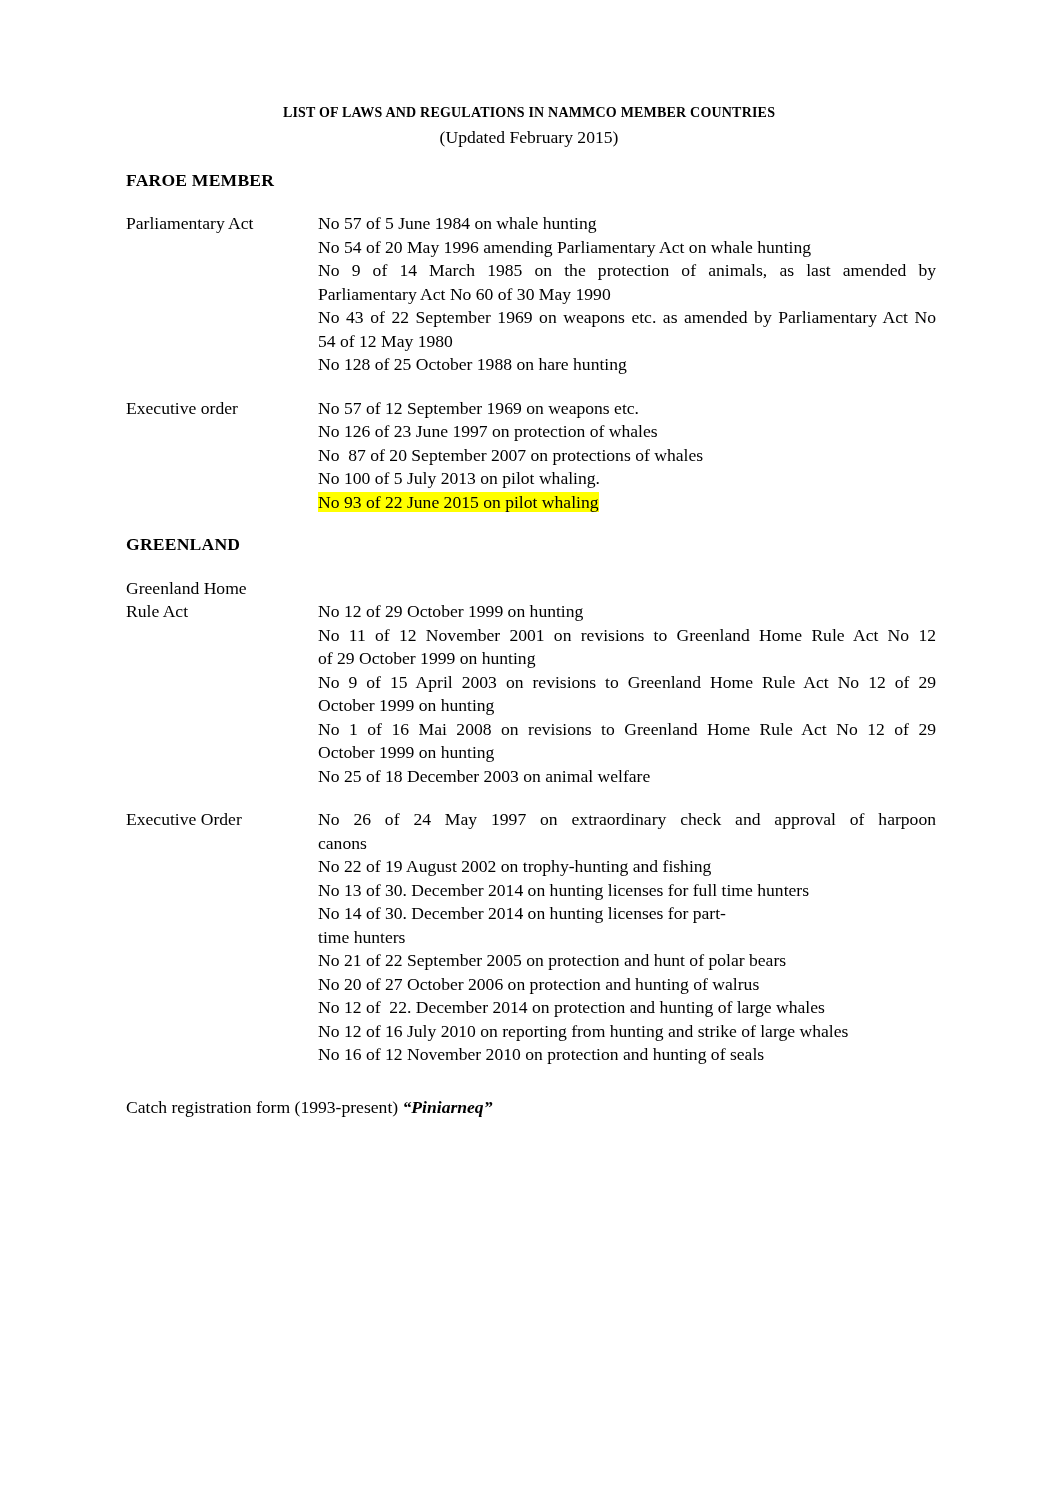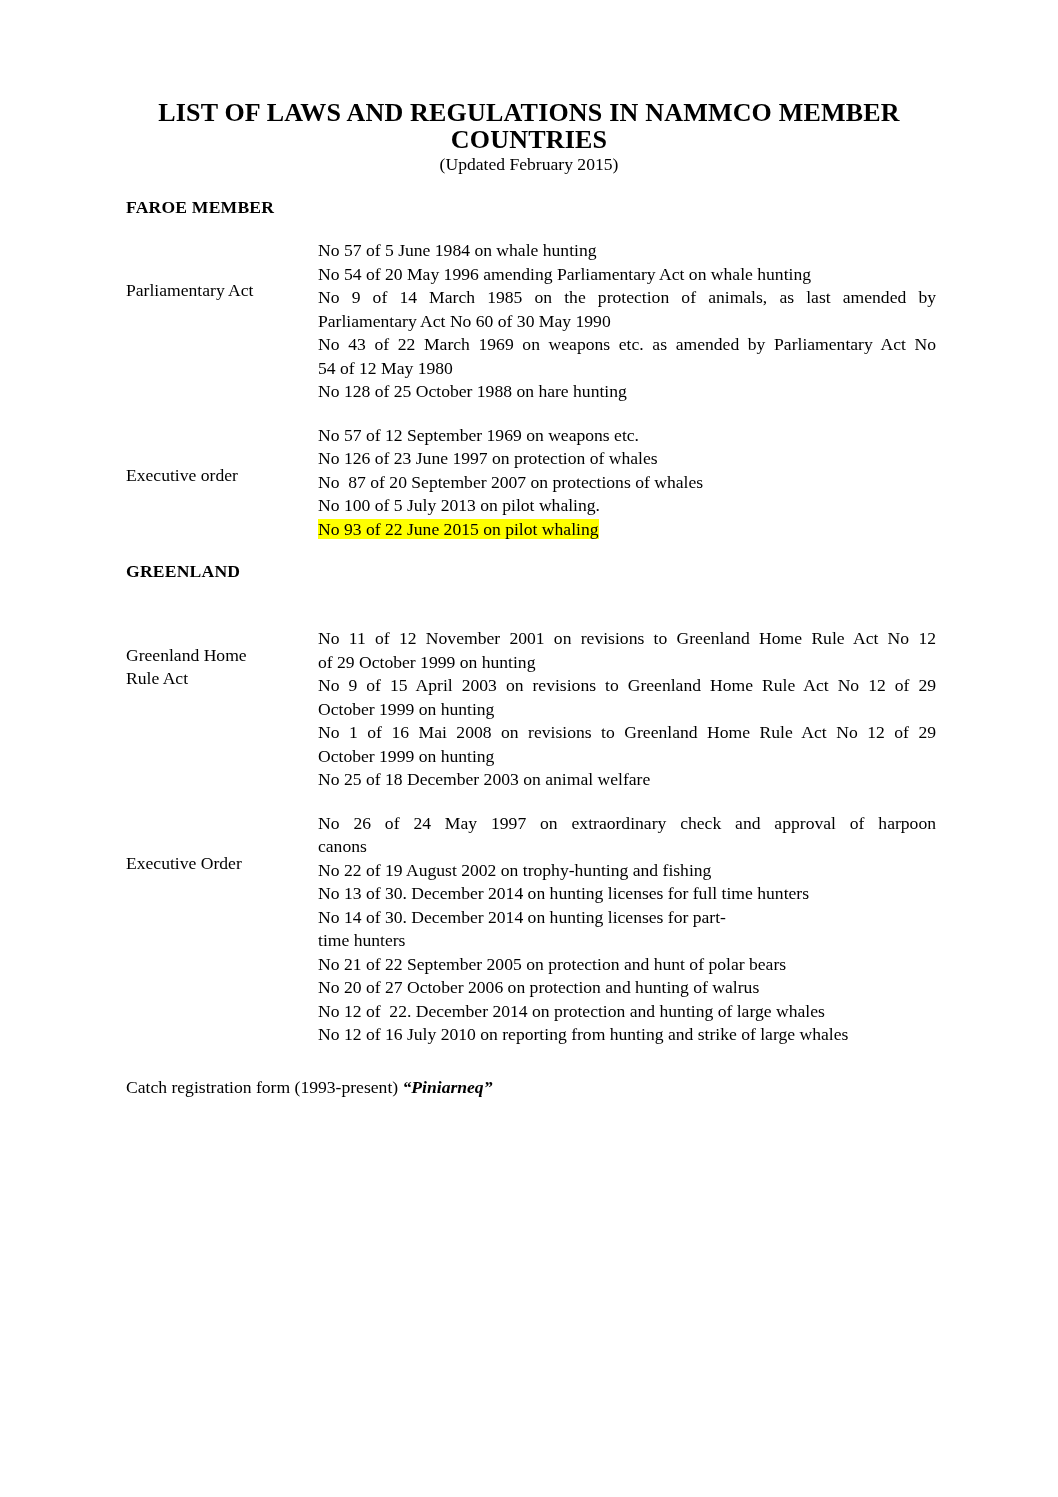--- a/index.html
+++ b/index.html
@@ -18,40 +18,39 @@
   }
   .page {
     box-sizing: border-box;
     width: 1058px;
     height: 1497px;
     padding: 99px 126px 0 126px;
   }
   .title {
     text-align: center;
     font-weight: bold;
-    font-size: 26px;
+    font-size: 14px;
     line-height: 27px;
     letter-spacing: 0.2px;
   }
   .subtitle {
     text-align: center;
   }
   .section-heading {
     font-weight: bold;
     margin-top: 19px;
     letter-spacing: 0.2px;
   }
   .group {
     display: flex;
     margin-top: 20px;
   }
   .group-label {
     width: 192px;
     flex: 0 0 192px;
-    margin-top: 40px;
   }
   .group-items {
     width: 618px;
     flex: 0 0 618px;
   }
   .label-line {
     white-space: pre;
   }
   .line {
     white-space: pre;
@@ -84,21 +83,21 @@
       <div class="section-heading">FAROE MEMBER</div>
       <div class="group">
         <div class="group-label">
           <div class="label-line">Parliamentary Act</div>
         </div>
         <div class="group-items">
           <div class="line">No 57 of 5 June 1984 on whale hunting</div>
           <div class="line">No 54 of 20 May 1996 amending Parliamentary Act on whale hunting</div>
           <div class="line justify">No 9 of 14 March 1985 on the protection of animals, as last amended by</div>
           <div class="line">Parliamentary Act No 60 of 30 May 1990</div>
-          <div class="line justify">No 43 of 22 March 1969 on weapons etc. as amended by Parliamentary Act No</div>
+          <div class="line justify">No 43 of 22 September 1969 on weapons etc. as amended by Parliamentary Act No</div>
           <div class="line">54 of 12 May 1980</div>
           <div class="line">No 128 of 25 October 1988 on hare hunting</div>
         </div>
       </div>
       <div class="group">
         <div class="group-label">
           <div class="label-line">Executive order</div>
         </div>
         <div class="group-items">
           <div class="line">No 57 of 12 September 1969 on weapons etc.</div>
@@ -108,20 +107,21 @@
           <div class="line"><span class="hl">No 93 of 22 June 2015 on pilot whaling</span></div>
         </div>
       </div>
       <div class="section-heading">GREENLAND</div>
       <div class="group">
         <div class="group-label">
           <div class="label-line">Greenland Home</div>
           <div class="label-line">Rule Act</div>
         </div>
         <div class="group-items" style="margin-top: 23.5px;">
+          <div class="line">No 12 of 29 October 1999 on hunting</div>
           <div class="line justify">No 11 of 12 November 2001 on revisions to Greenland Home Rule Act No 12</div>
           <div class="line">of 29 October 1999 on hunting</div>
           <div class="line justify">No 9 of 15 April 2003 on revisions to Greenland Home Rule Act No 12 of 29</div>
           <div class="line">October 1999 on hunting</div>
           <div class="line justify">No 1 of 16 Mai 2008 on revisions to Greenland Home Rule Act No 12 of 29</div>
           <div class="line">October 1999 on hunting</div>
           <div class="line">No 25 of 18 December 2003 on animal welfare</div>
         </div>
       </div>
       <div class="group">
@@ -132,18 +132,19 @@
           <div class="line justify">No 26 of 24 May 1997 on extraordinary check and approval of harpoon</div>
           <div class="line">canons</div>
           <div class="line">No 22 of 19 August 2002 on trophy-hunting and fishing</div>
           <div class="line">No 13 of 30. December 2014 on hunting licenses for full time hunters</div>
           <div class="line">No 14 of 30. December 2014 on hunting licenses for part-</div>
           <div class="line">time hunters</div>
           <div class="line">No 21 of 22 September 2005 on protection and hunt of polar bears</div>
           <div class="line">No 20 of 27 October 2006 on protection and hunting of walrus</div>
           <div class="line">No 12 of  22. December 2014 on protection and hunting of large whales</div>
           <div class="line">No 12 of 16 July 2010 on reporting from hunting and strike of large whales</div>
+          <div class="line">No 16 of 12 November 2010 on protection and hunting of seals</div>
         </div>
       </div>
     </div>
 
   <div class="footer"><span>Catch registration form (1993-present) </span><span class="quoted">“Piniarneq”</span></div>
 </div>
 
 </body></html>

